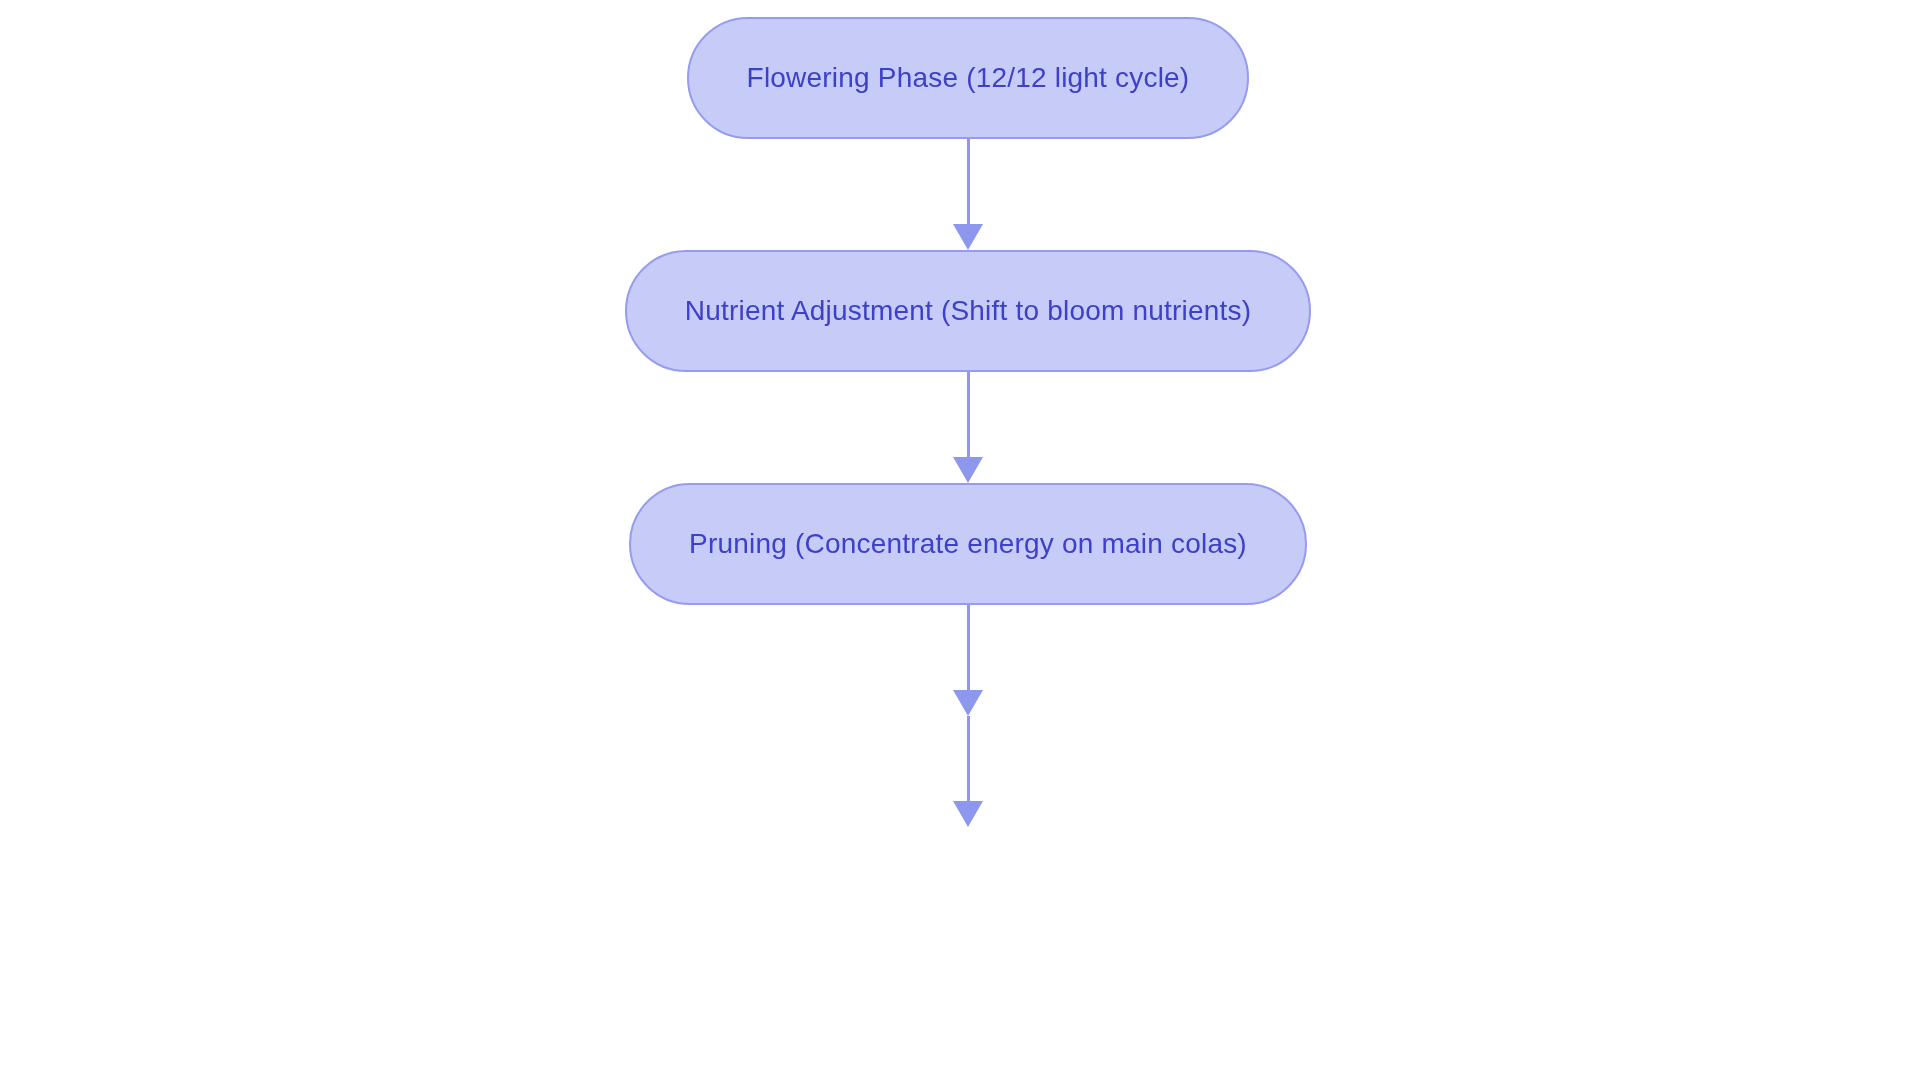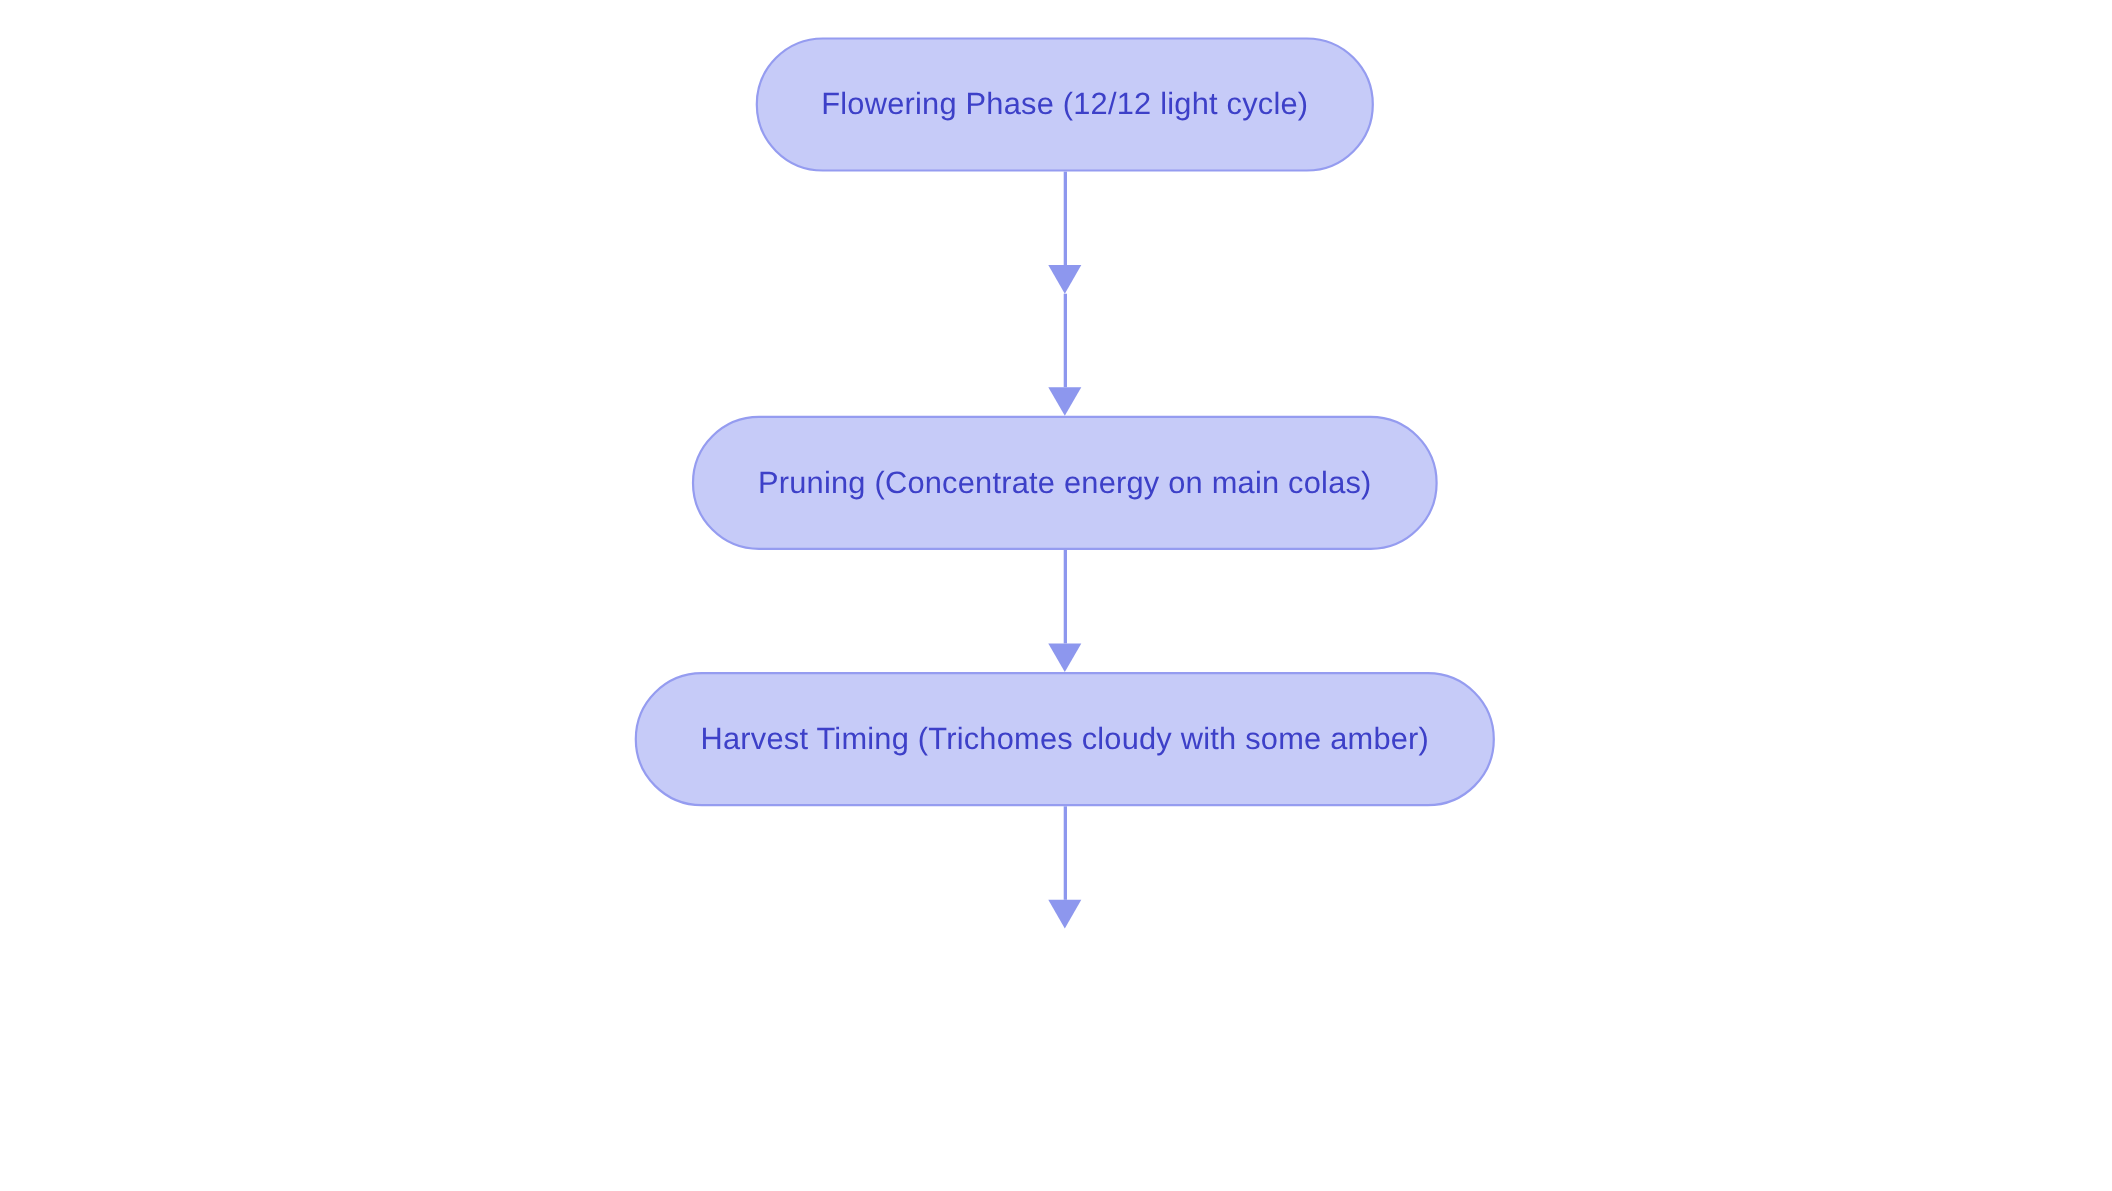--- a/index.html
+++ b/index.html
@@ -12,21 +12,21 @@
     font-family: "Liberation Sans", "DejaVu Sans", sans-serif;
   }
   .canvas {
     position: relative;
     width: 1920px;
     height: 1083px;
     background: var(--bg, #ffffff);
   }
   .flow {
     position: absolute;
-    top: 34px;
+    top: 17px;
     left: 0;
     width: 100%;
     padding-left: 16px;       
     box-sizing: border-box;
     display: flex;
     flex-direction: column;
     align-items: center;
   }
   .node {
     height: 122px;
@@ -75,38 +75,38 @@
   <div class="flow" id="flow">
   <div class="node">
     <span class="node-label">Flowering Phase (12/12 light cycle)</span>
   </div>
 
   <div class="arrow">
     <div class="arrow-line"></div>
     <div class="arrow-head"></div>
   </div>
 
+  <div class="node">
+    <span class="node-label">Nutrient Adjustment (Shift to bloom nutrients)</span>
+  </div>
 
   <div class="arrow">
     <div class="arrow-line"></div>
     <div class="arrow-head"></div>
   </div>
 
   <div class="node">
     <span class="node-label">Pruning (Concentrate energy on main colas)</span>
   </div>
 
   <div class="arrow">
     <div class="arrow-line"></div>
     <div class="arrow-head"></div>
   </div>
 
-  <div class="node">
-    <span class="node-label">Harvest Timing (Trichomes cloudy with some amber)</span>
-  </div>
 
   <div class="arrow">
     <div class="arrow-line"></div>
     <div class="arrow-head"></div>
   </div>
 
 </div>
 </div>
 
 </body></html>

